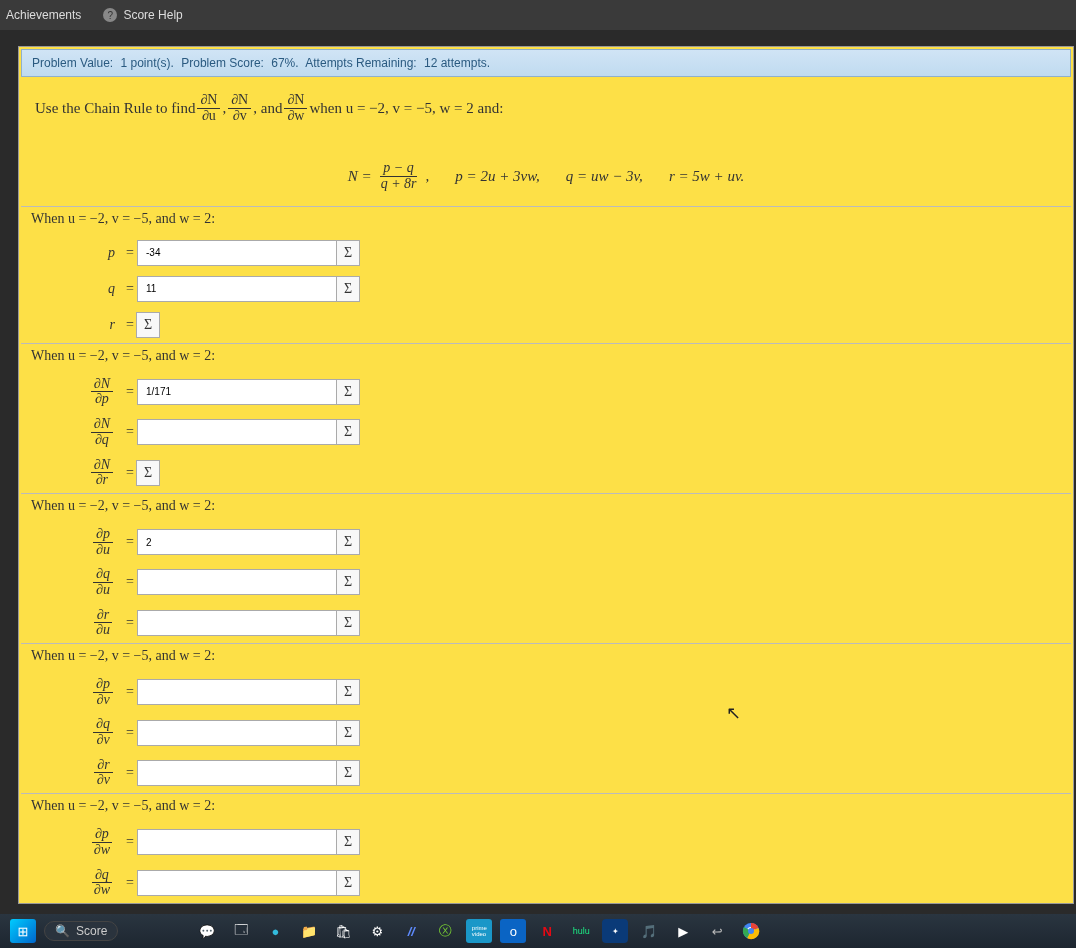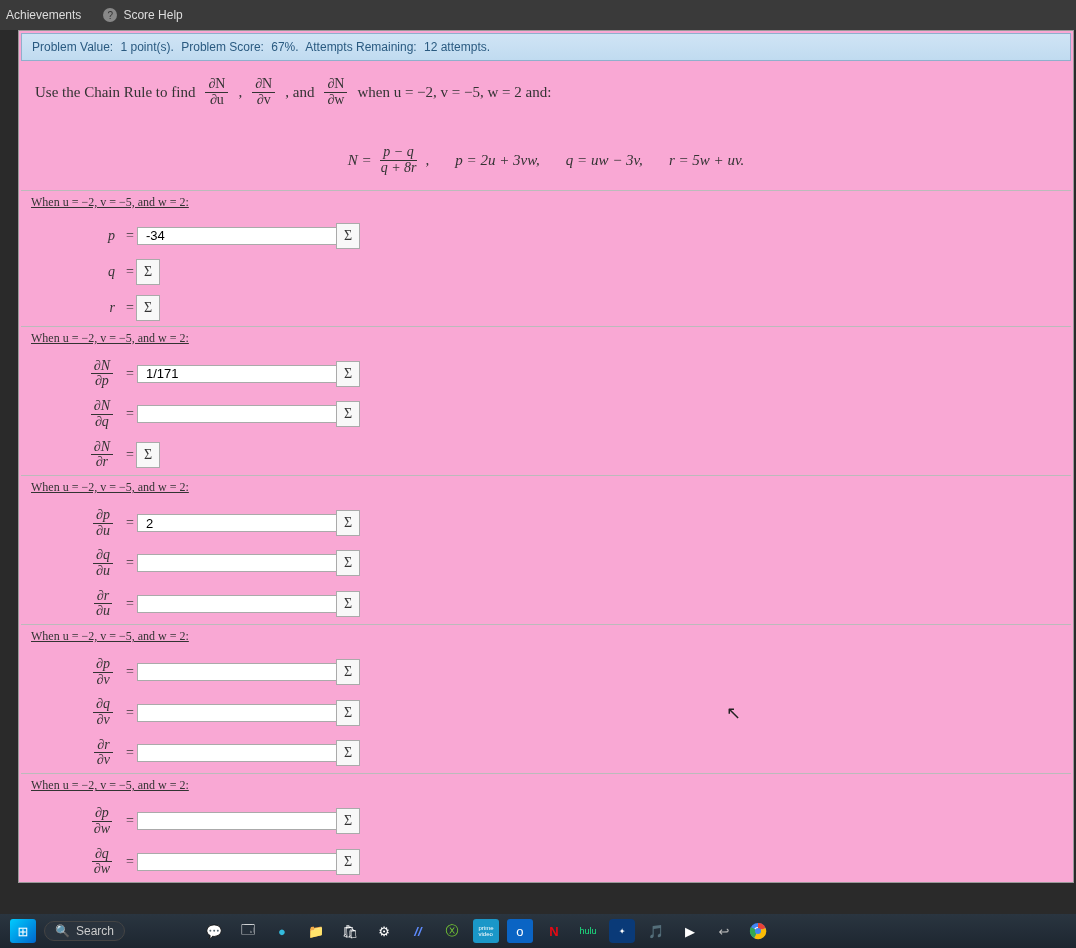--- a/index.html
+++ b/index.html
@@ -18,43 +18,43 @@
     height: 30px;
     display: flex;
     align-items: center;
     padding-left: 6px;
     font-size: 12px;
     gap: 22px;
   }
   .top-tabs .tab { display:flex; align-items:center; gap:6px; }
   .top-tabs .icon { width:14px; height:14px; border-radius:50%; background:#888; display:flex; align-items:center; justify-content:center; font-size:10px; color:#333; }
   .content-wrap {
-    background: #f9a8d4;
-    margin: 0 0 0 18px;
+    background: #fde047;
+    margin: 16px 0 0 18px;
     width: 1056px;
     border: 1px solid #999;
   }
   .problem-bar {
     background: linear-gradient(#d0e4f5, #c0dbf0);
     border: 1px solid #8fb0cc;
     color: #2a5a80;
     font-size: 12px;
     padding: 6px 10px;
     margin: 2px;
   }
   .problem-bar span { margin-right: 4px; }
   .instr {
     padding: 14px 11px 10px 16px;
     font-family: 'Times New Roman', serif;
     font-size: 15px;
     color: #333;
     display: flex;
     align-items: center;
     flex-wrap: wrap;
-    gap: 8px;
+    gap: 0;
   }
   .frac {
     display: inline-flex;
     flex-direction: column;
     align-items: center;
     font-family: 'Times New Roman', serif;
     font-size: 14px;
     line-height: 1.05;
     vertical-align: middle;
     margin: 0 2px;
@@ -68,42 +68,41 @@
     padding: 28px 0 14px 0;
     text-align: center;
     display: flex;
     justify-content: center;
     align-items: center;
     gap: 26px;
   }
   .eqline .item { display:flex; align-items:center; gap:4px; font-style: italic;}
   .section-label {
     font-family: 'Times New Roman', serif;
-    font-size: 12px;
+    font-size: 14px;
     padding: 4px 12px 8px 12px;
     color: #333;
-    text-decoration: underline;
   }
   hr.sep { border: none; border-top: 1px solid #bbb; margin: 0 2px; }
   .row {
     display: flex;
     align-items: center;
     padding: 5px 0 5px 54px;
     font-family: 'Times New Roman', serif;
     font-size: 14px;
   }
   .row .lbl { width: 50px; display:flex; align-items:center; justify-content:flex-end; padding-right:8px; font-style: italic; gap:2px;}
   .row .eq { width: 14px; text-align:center; }
   .row input {
     width: 200px;
-    height: 18px;
+    height: 26px;
     border: 1px solid #aaa;
     padding: 2px 8px;
     font-family: Arial, sans-serif;
-    font-size: 13px;
+    font-size: 10px;
     background: #fff;
   }
   .sigma-btn {
     width: 24px;
     height: 26px;
     border: 1px solid #aaa;
     background: #f8f8f8;
     font-family: 'Times New Roman', serif;
     font-size: 14px;
     display:flex; align-items:center; justify-content:center;
@@ -204,20 +203,21 @@
       </span>
     <span class="eq">=</span>
     <input value="-34" style="">
     <div class="sigma-btn">Σ</div>
   </div>
   <div class="row">
     <span class="lbl">
         <span class="small-italic">q</span>
       </span>
     <span class="eq">=</span>
+    <input value="11" style="">
     <div class="sigma-btn">Σ</div>
   </div>
   <div class="row">
     <span class="lbl">
         <span class="small-italic">r</span>
       </span>
     <span class="eq">=</span>
     <div class="sigma-btn">Σ</div>
   </div>
 
@@ -358,21 +358,21 @@
   </div>
 
 </div>
 
 <div class="cursor-arrow">↖</div>
 
 <div class="taskbar">
   <div class="tb-item" style="background:linear-gradient(135deg,#0cf,#06c);">⊞</div>
   <div class="tb-search">
     <span>🔍</span>
-    <span>Search</span>
+    <span>Score</span>
   </div>
   <div style="flex:0 0 60px"></div>
   <div class="tb-item" style="color:#6cf;">💬</div>
   <div class="tb-item">🗔</div>
   <div class="tb-item" style="color:#3bd;">●</div>
   <div class="tb-item" style="color:#fc6;">📁</div>
   <div class="tb-item">🛍</div>
   <div class="tb-item">⚙</div>
   <div class="tb-item" style="color:#5f8cff;font-weight:bold;font-style:italic;">//</div>
   <div class="tb-item" style="color:#7c3;">ⓧ</div>

